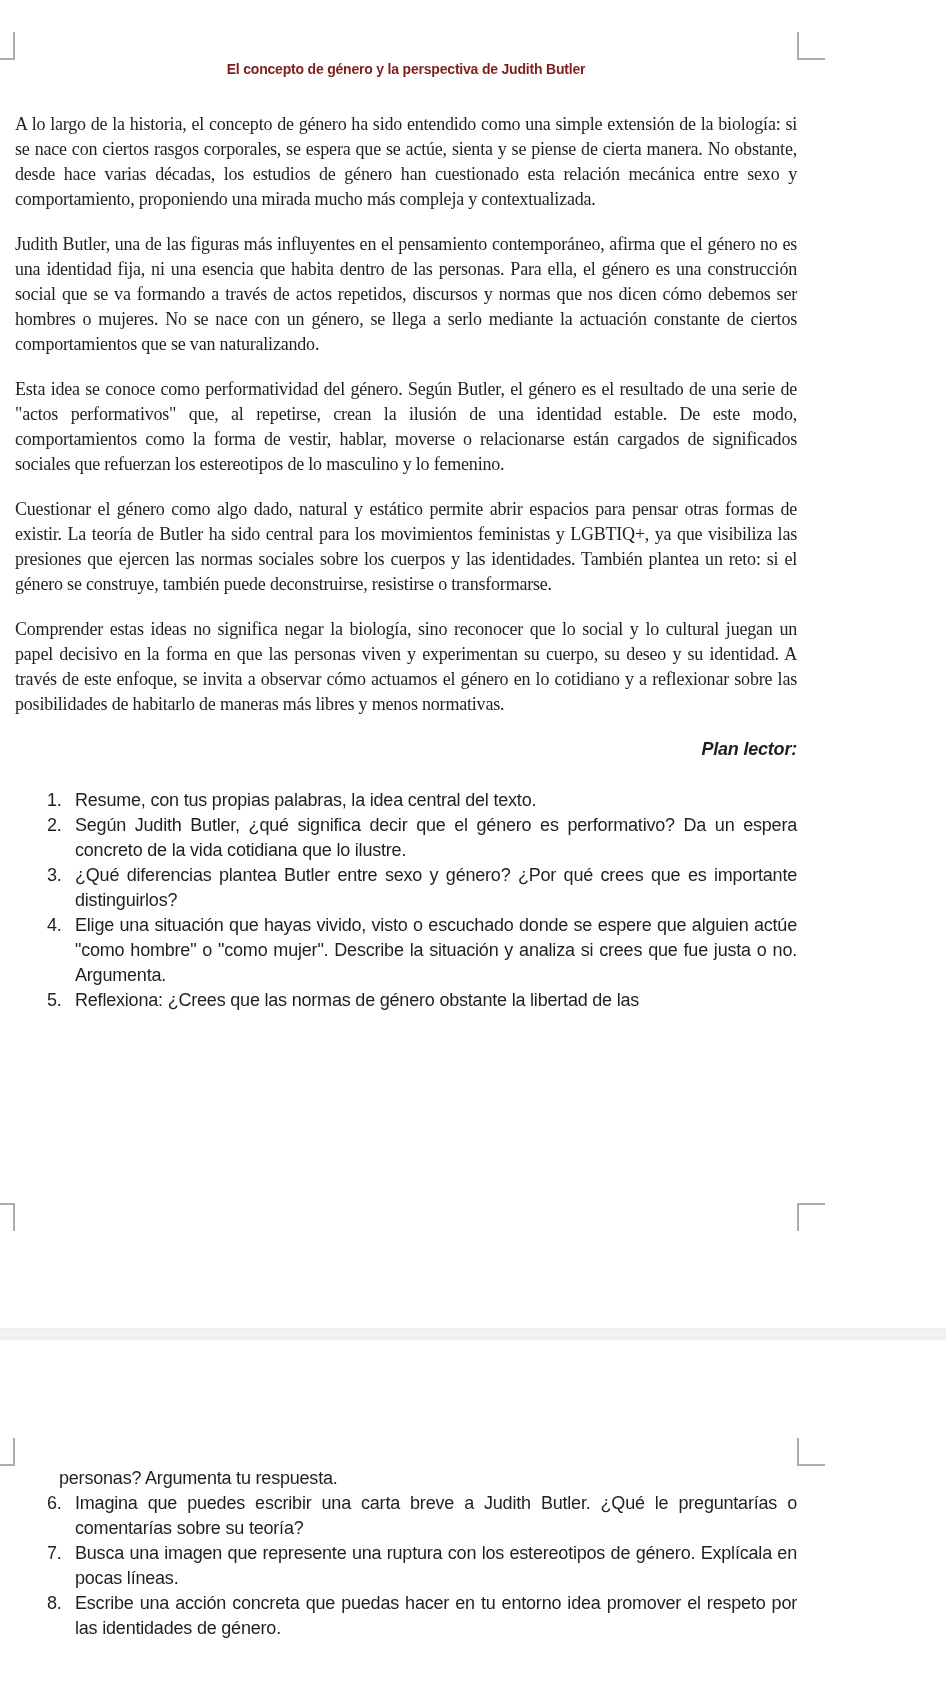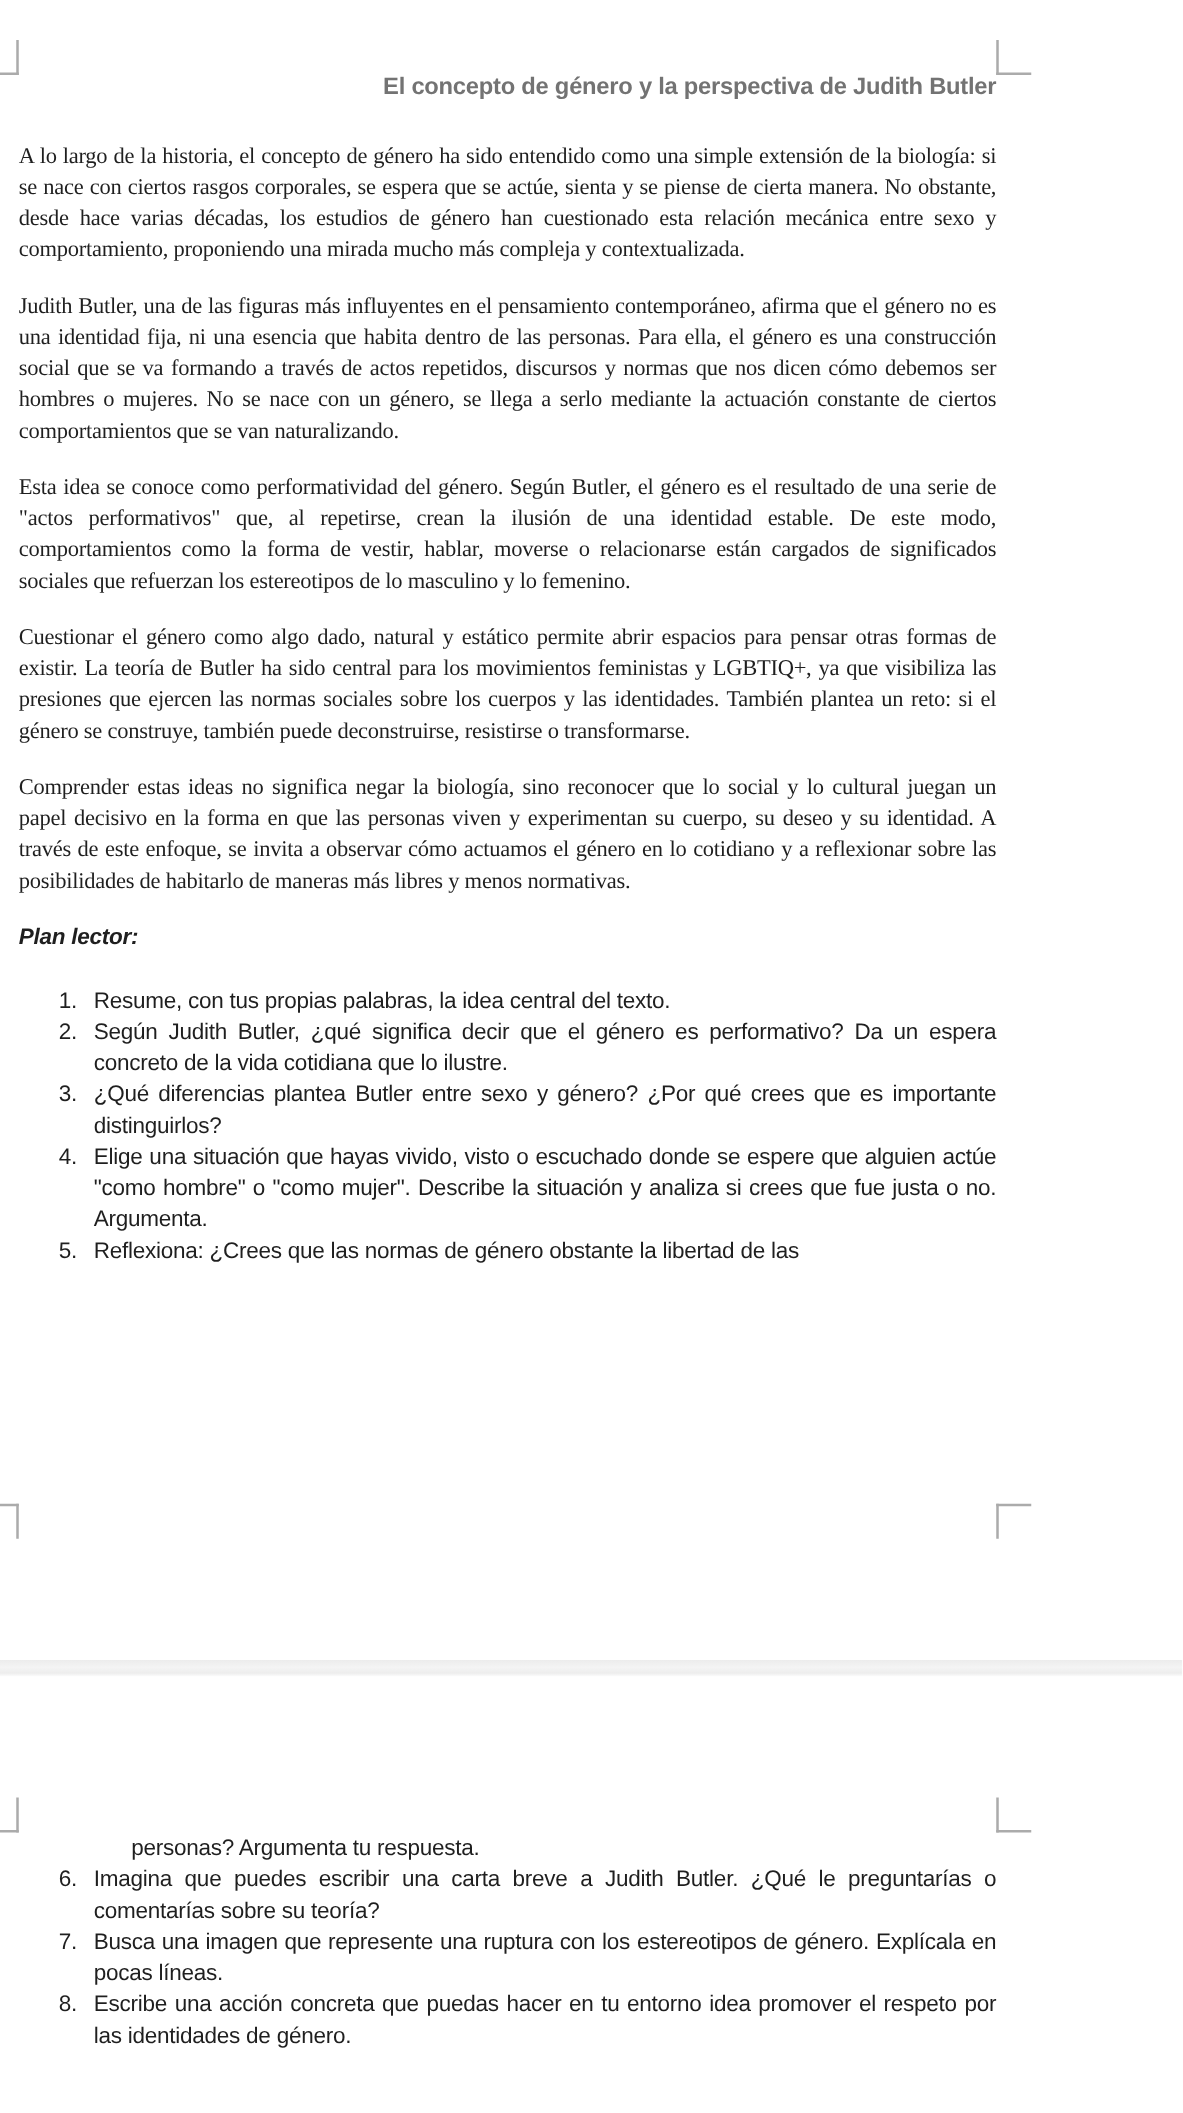--- a/index.html
+++ b/index.html
@@ -18,37 +18,37 @@
     width: 782px;
     font-size: 18px;
     line-height: 25px;
     letter-spacing: -0.2px;
     text-align: justify;
   }
   #page1-content { top: 57px; }
   #page2-content { top: 1466px; }
   .doc-title {
     font-weight: bold;
-    font-size: 19px;
-    text-align: right;
+    font-size: 14px;
+    text-align: center;
     margin: 0 0 30px 0;
-    color: #737373;
+    color: #7f1d1d;
   }
   p.body-par { margin: 0 0 20px 0; font-family: Liberation Serif, serif; }
   .plan-heading {
     font-weight: bold;
     font-style: italic;
-    text-align: left;
+    text-align: right;
     margin: 6px 0 26px 0;
   }
   .q-list { margin: 0 0 0 32px; padding: 0; list-style: none; }
   .q { display: flex; margin: 0; }
   .q-num { flex: 0 0 28px; text-align: left; }
   .q-text { flex: 1; text-align: justify; }
-  .continuation { margin-left: 90px; }
+  .continuation { margin-left: 44px; }
 
   
   .corner-mark {
     position: absolute;
     width: 26px;
     height: 26px;
     border: 0 solid #ababab;
     pointer-events: none;
   }
   .mark-p1-tl { left: -13px; top: 32px;   border-right-width: 2px; border-bottom-width: 2px; }

